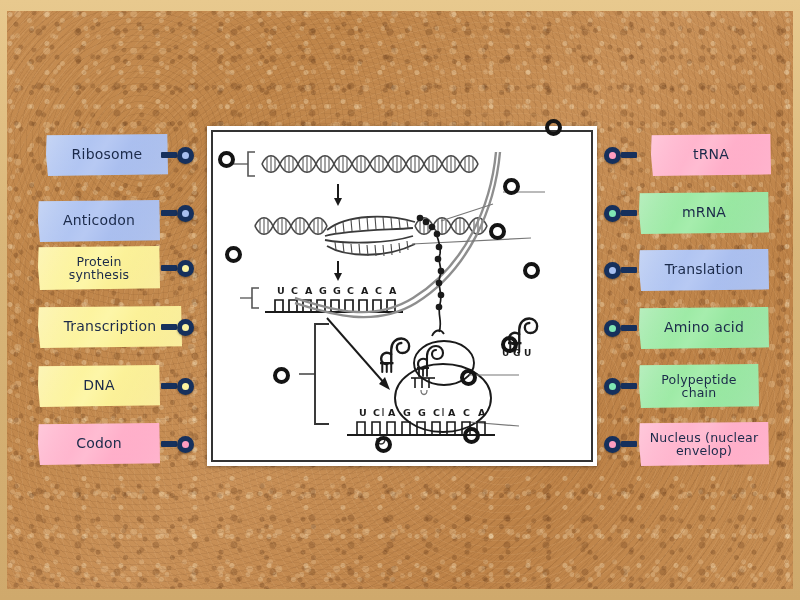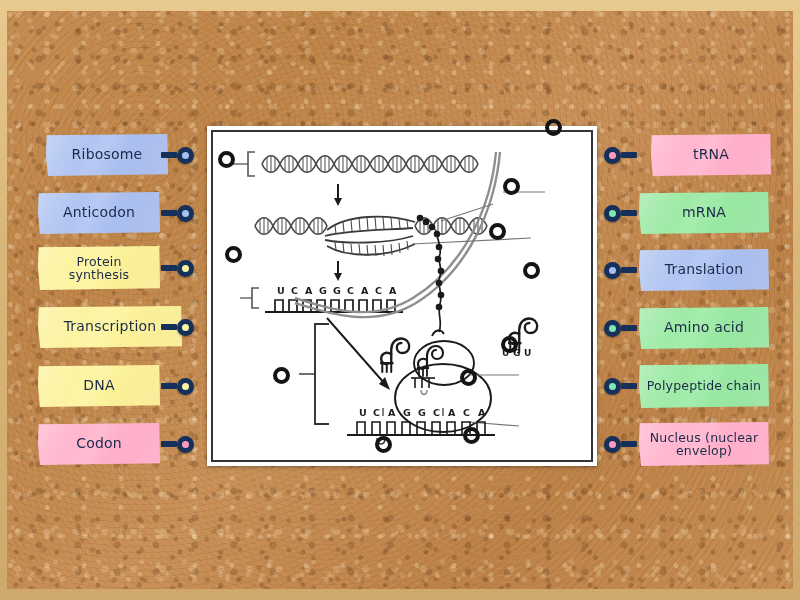--- a/index.html
+++ b/index.html
@@ -322,21 +322,21 @@
   <div id="left-labels">
       <div class="label-card c-blue" style="top: 134px; height: 42px; left: 46px; width: 122px;">
         <span class="txt">Ribosome</span>
       </div>
       <div class="connector" style="top: 144px; left: 161px;">
         <div class="stem" style="width: 16px;"></div>
         <div class="pin p-blue">
           <i></i>
         </div>
       </div>
-      <div class="label-card c-blue" style="top: 192px; height: 42px; left: 38px; width: 122px;">
+      <div class="label-card c-blue" style="top: 200px; height: 42px; left: 38px; width: 122px;">
         <span class="txt">Anticodon</span>
       </div>
       <div class="connector" style="top: 202px; left: 161px;">
         <div class="stem" style="width: 16px;"></div>
         <div class="pin p-blue">
           <i></i>
         </div>
       </div>
       <div class="label-card c-yellow small" style="top: 246px; height: 44px; left: 38px; width: 122px;">
         <span class="txt">Protein synthesis</span>
@@ -406,21 +406,21 @@
       </div>
       <div class="label-card c-green" style="top: 307px; height: 42px; left: 639px; width: 130px;">
         <span class="txt">Amino acid</span>
       </div>
       <div class="connector" style="top: 317px; left: 604px;">
         <div class="pin p-green">
           <i></i>
         </div>
         <div class="stem" style="width: 16px;"></div>
       </div>
-      <div class="label-card c-green small" style="top: 364px; height: 44px; left: 639px; width: 130px;">
+      <div class="label-card c-green small" style="top: 364px; height: 44px; left: 639px; width: 120px;">
         <span class="txt">Polypeptide chain</span>
       </div>
       <div class="connector" style="top: 375px; left: 604px;">
         <div class="pin p-green">
           <i></i>
         </div>
         <div class="stem" style="width: 16px;"></div>
       </div>
       <div class="label-card c-pink small" style="top: 422px; height: 44px; left: 639px; width: 130px; justify-content: center;">
         <span class="txt">Nucleus (nuclear envelop)</span>

